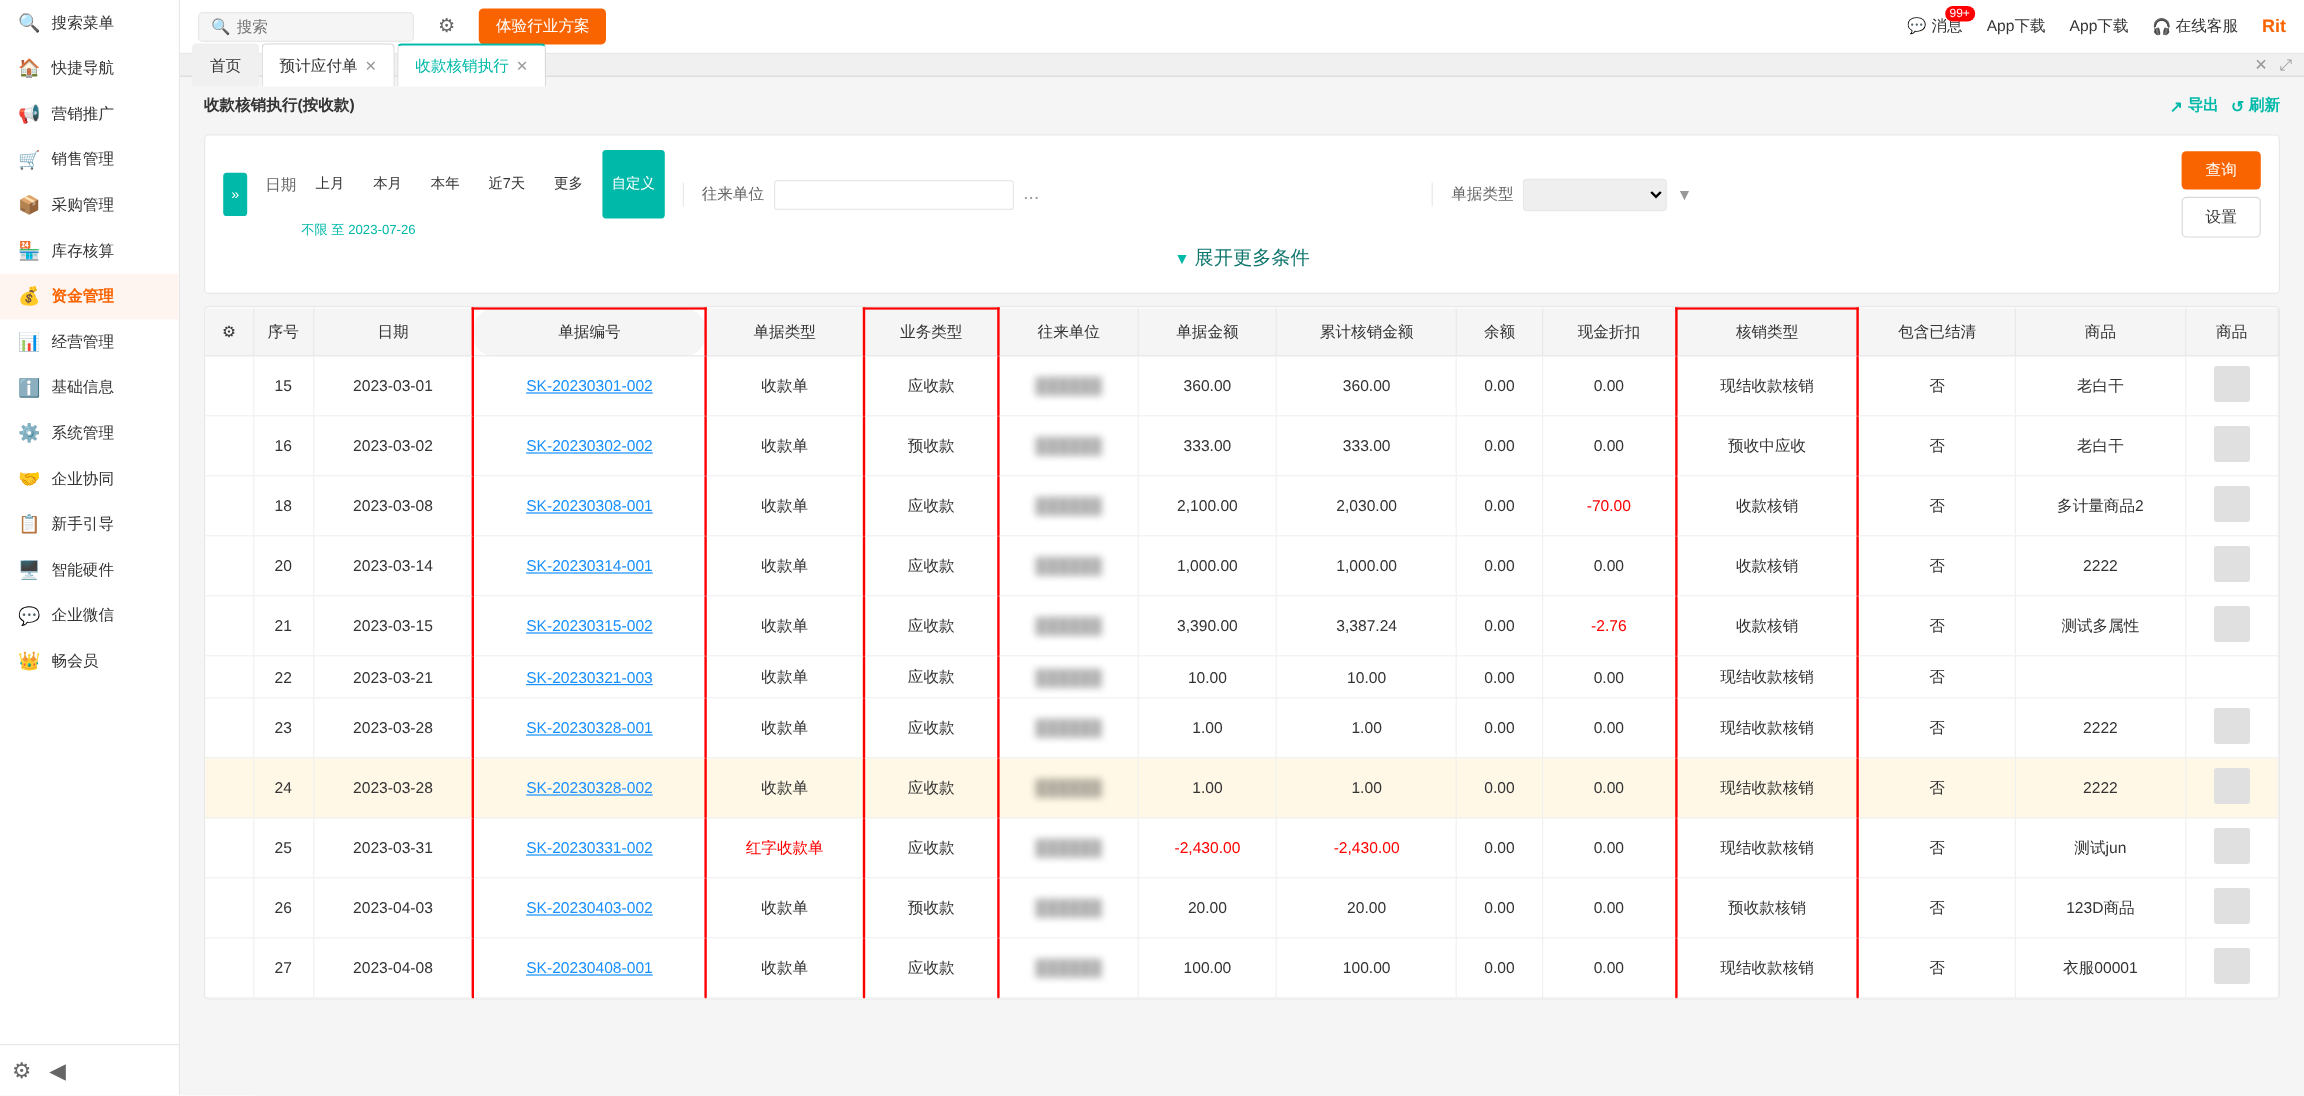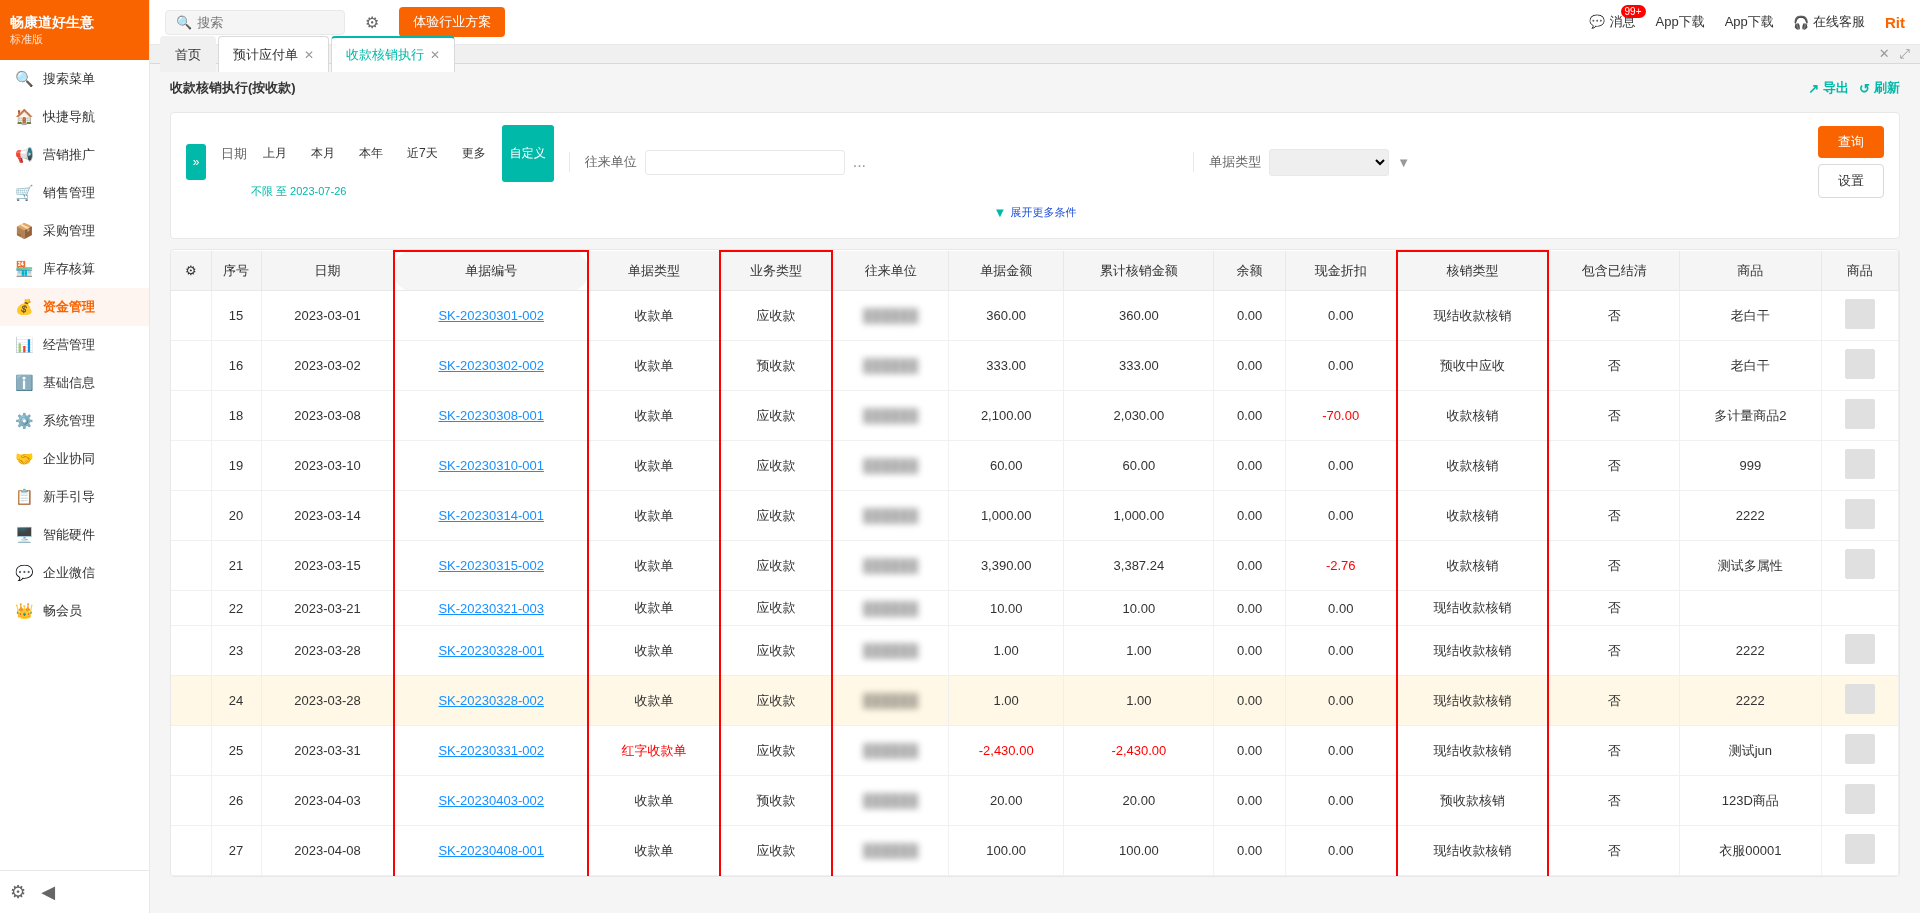--- a/index.html
+++ b/index.html
@@ -68,24 +68,20 @@
     tbody tr.highlighted { background: #fff8e6; }
     .link { color: #1890ff; cursor: pointer; text-decoration: underline; }
     .blurred { color: transparent; text-shadow: 0 0 6px rgba(0,0,0,0.3); user-select: none; }
     .img-thumb { width: 30px; height: 30px; background: #e0e0e0; border-radius: 2px; display: inline-block; }
     .expand-more { display: flex; align-items: center; justify-content: center; padding: 6px; }
   </style>
 </head>
 <body>
 
 <div class="sidebar">
-  <div class="sidebar-logo">
-    <span class="logo-title">畅康道好生意</span>
-    <span class="logo-sub">标准版</span>
-  </div>
 
   <div class="sidebar-item">
     <span class="icon">🔍</span>
     <span>搜索菜单</span>
   </div>
   <div class="sidebar-item">
     <span class="icon">🏠</span>
     <span>快捷导航</span>
   </div>
   <div class="sidebar-item">
@@ -245,21 +241,21 @@
         </div>
 
         <div style="margin-left:auto;display:flex;flex-direction:column;gap:6px;">
           <button class="query-btn">查询</button>
           <button class="setting-btn">设置</button>
         </div>
       </div>
 
       <div class="expand-more">
         <span style="color:#00b9a9;">▼</span>
-        <span style="color:#1d4ed8;font-size:11px;margin-left:4px;">展开更多条件</span>
+        <span style="color:#0f766e;font-size:16px;margin-left:4px;">展开更多条件</span>
       </div>
     </div>
 
     <div class="table-container">
       <table>
         <thead>
           <tr>
             <th style="width:40px;">
               <span>⚙</span>
             </th>
@@ -332,39 +328,20 @@
     <td>2,030.00</td>
     <td>0.00</td>
     <td style="color:red;">-70.00</td>
     <td style="border-left:2px solid red;border-right:2px solid red;">收款核销</td>
     <td>否</td>
     <td>多计量商品2</td>
     <td><span class="img-thumb"></span></td>
   </tr>
             <tr>
     <td></td>
-    <td>19</td>
-    <td>2023-03-10</td>
-    <td style="border-left:2px solid red;border-right:2px solid red;">
-      <a class="link" href="#">SK-20230310-001</a>
-    </td>
-    <td>收款单</td>
-    <td style="border-left:2px solid red;border-right:2px solid red;">应收款</td>
-    <td><span class="blurred">██████</span></td>
-    <td>60.00</td>
-    <td>60.00</td>
-    <td>0.00</td>
-    <td>0.00</td>
-    <td style="border-left:2px solid red;border-right:2px solid red;">收款核销</td>
-    <td>否</td>
-    <td>999</td>
-    <td><span class="img-thumb"></span></td>
-  </tr>
-            <tr>
-    <td></td>
     <td>20</td>
     <td>2023-03-14</td>
     <td style="border-left:2px solid red;border-right:2px solid red;">
       <a class="link" href="#">SK-20230314-001</a>
     </td>
     <td>收款单</td>
     <td style="border-left:2px solid red;border-right:2px solid red;">应收款</td>
     <td><span class="blurred">██████</span></td>
     <td>1,000.00</td>
     <td>1,000.00</td>

